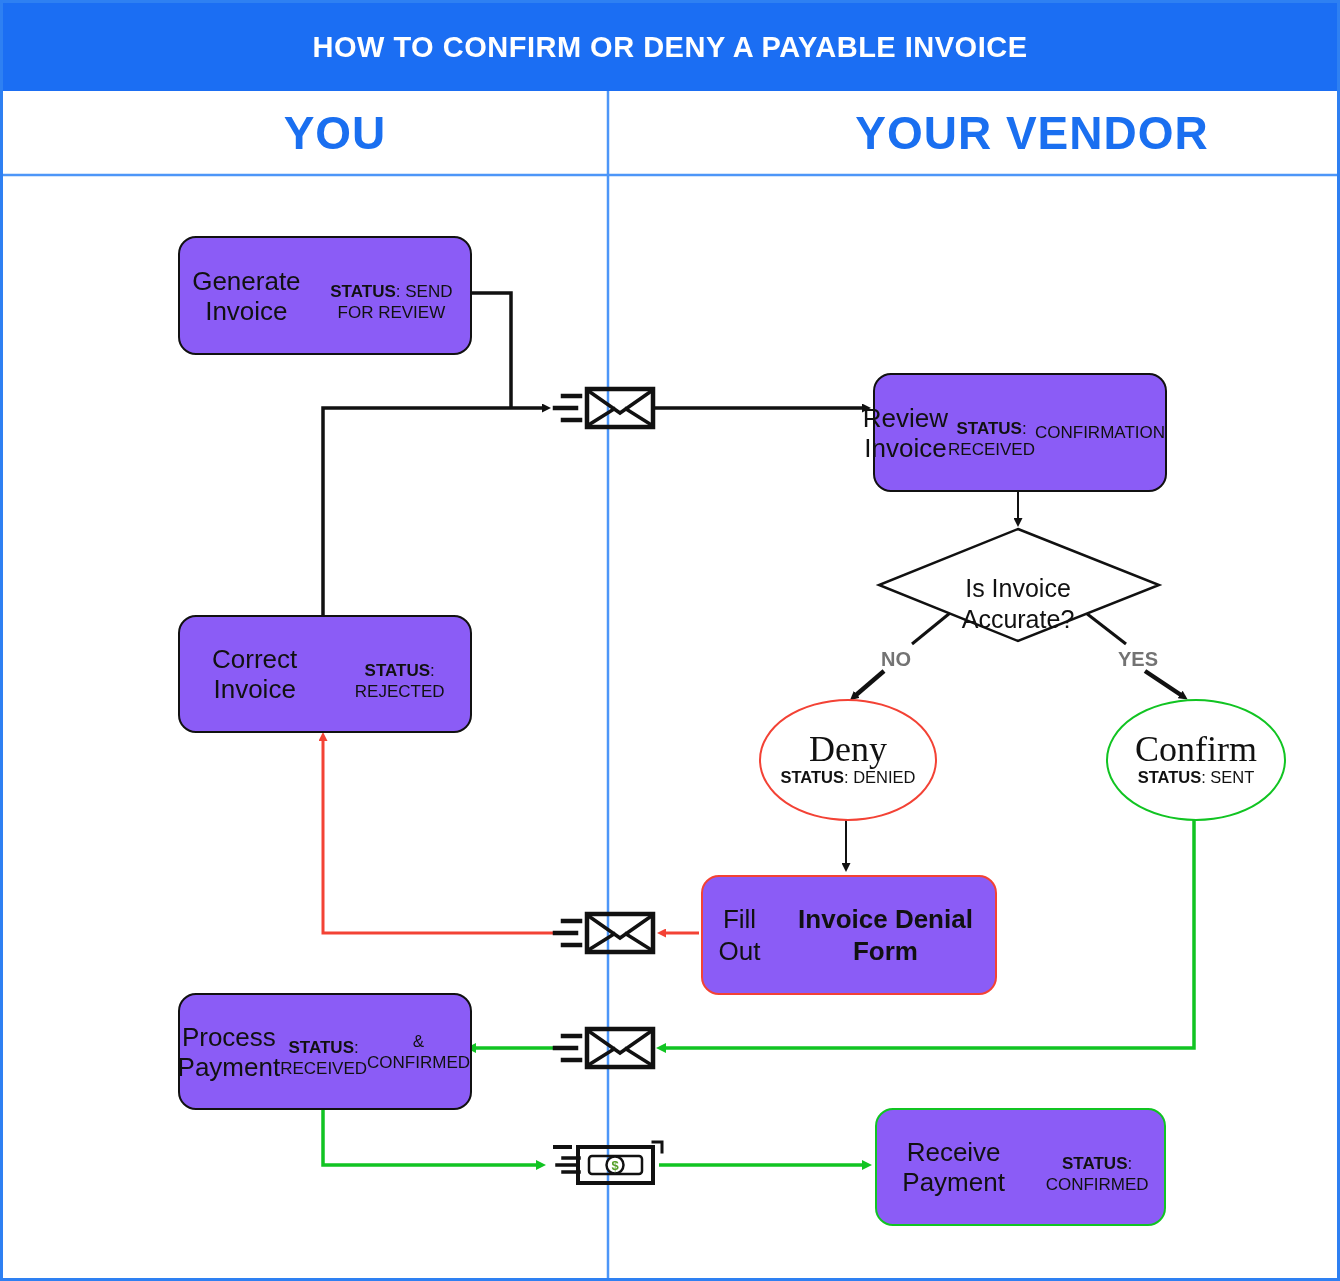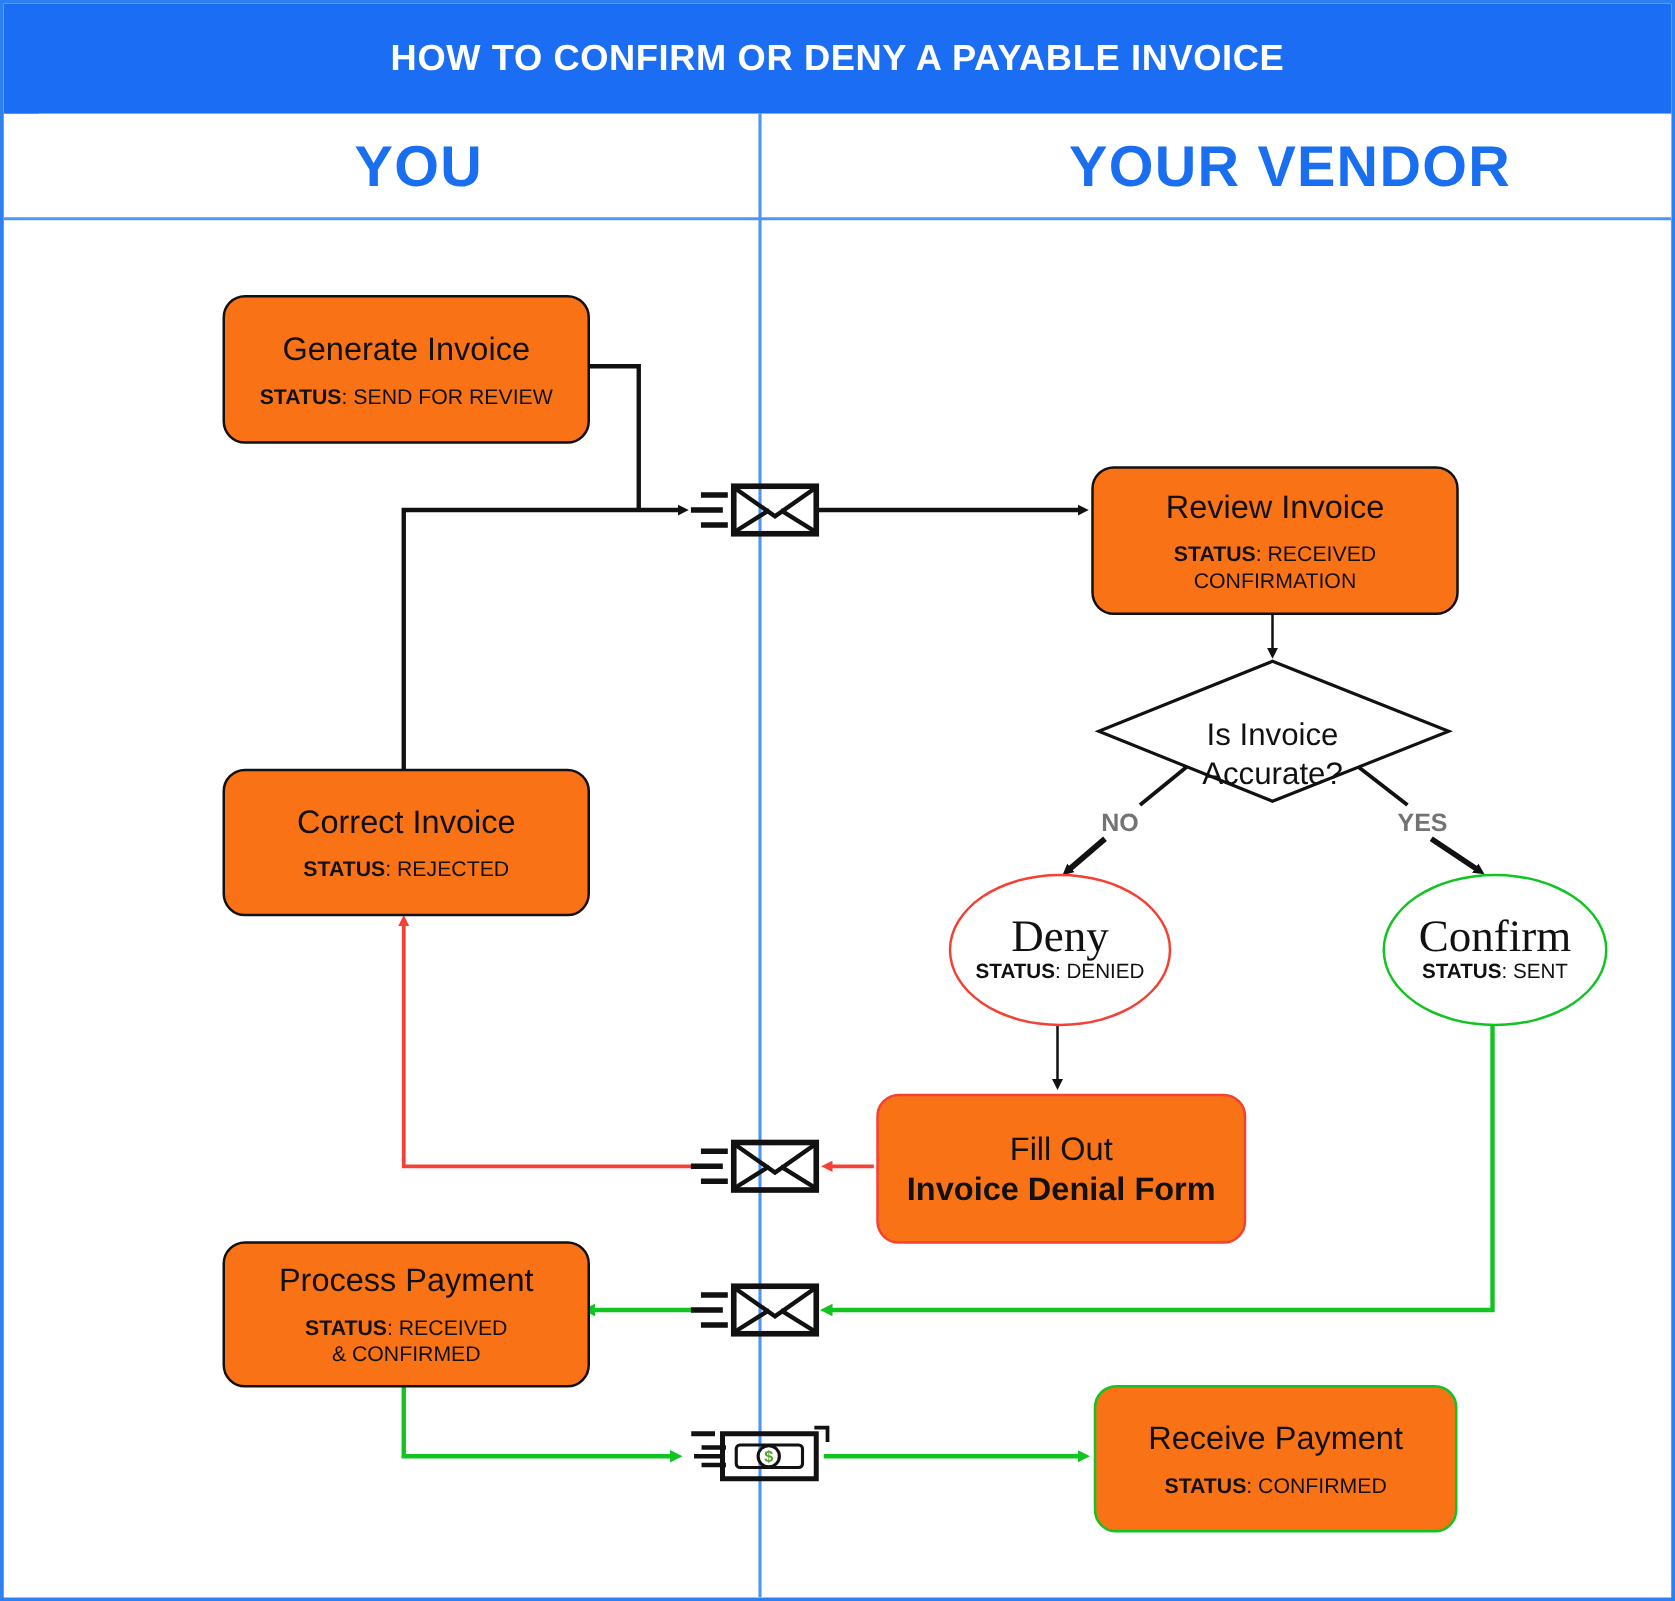--- a/index.html
+++ b/index.html
@@ -18,22 +18,22 @@
   .lanelabel{
     position:absolute;top:0;height:84px;display:flex;align-items:center;justify-content:center;
     color:#1a6ff0;font-weight:bold;font-size:46px;letter-spacing:1px;
   }
   .lane-you{left:0;width:608px;}
   .lane-vendor{left:608px;width:726px;padding-left:30px;}
   
   #wires{position:absolute;left:0;top:0;width:1334px;height:1275px;z-index:1;}
   
   .node{
-    position:absolute;z-index:2;background:#f97316;border:2.5px solid #111;border-radius:18px;
-    display:flex;flex-direction:column;align-items:center;justify-content:center;
+    position:absolute;z-index:2;background:#8b5cf6;border:2.5px solid #111;border-radius:18px;
+    display:flex;flex-direction:row;align-items:center;justify-content:flex-end;
     text-align:center;color:#111;
   }
   .node .title{font-size:26px;line-height:30px;}
   .node .status{font-size:17px;line-height:21px;margin-top:13px;}
   .node .status b{font-weight:bold;}
   .red-border{border-color:#f34235;}
   .green-border{border-color:#11c422;}
   .ellipse{
     position:absolute;z-index:2;background:#fff;border-radius:50%;
     display:flex;flex-direction:column;align-items:center;justify-content:center;

